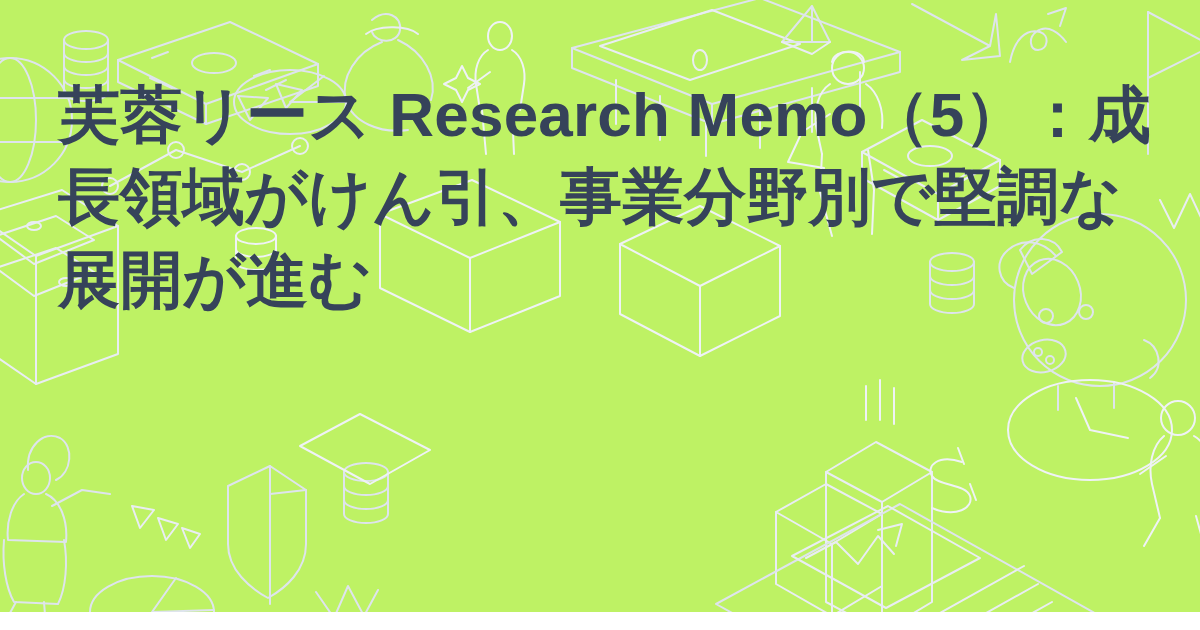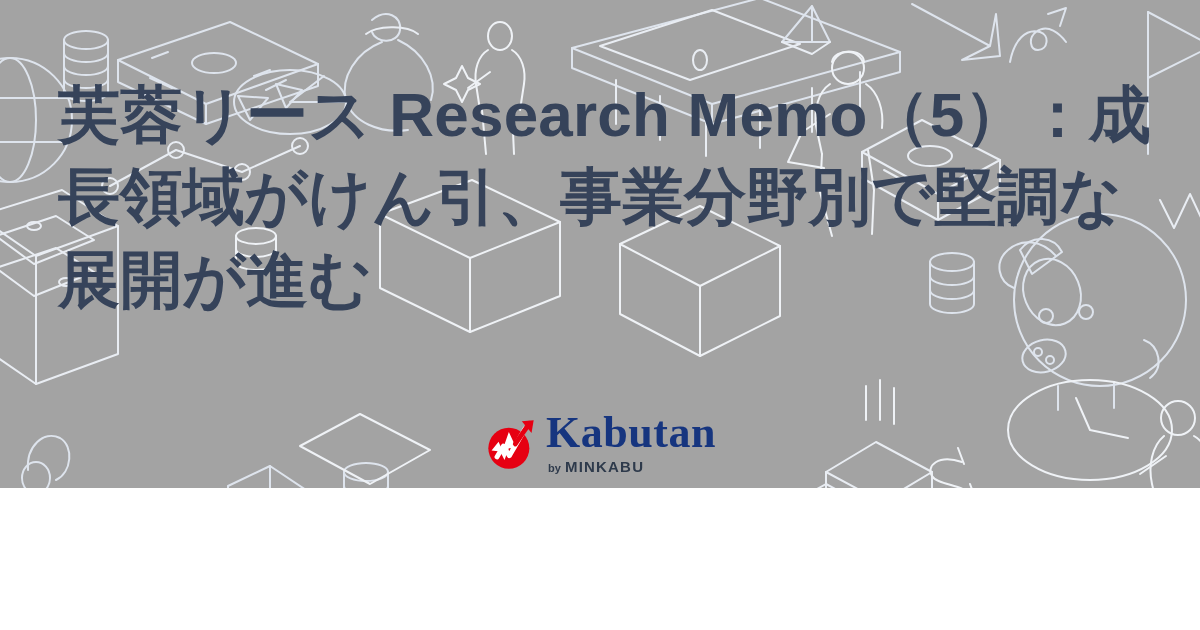--- a/index.html
+++ b/index.html
@@ -8,23 +8,23 @@
     padding: 0;
     background: #ffffff;
   }
   body {
     font-family: "Liberation Sans", "DejaVu Sans", sans-serif;
   }
 
   .card {
     position: relative;
     width: 1200px;
-    height: 488px;
+    height: 612px;
     overflow: hidden;
-    background: #a3a3a3;
+    background: #bef264;
   }
 
   
   .bg-art {
     position: absolute;
     inset: 0;
     width: 1200px;
     height: 630px;
     pointer-events: none;
   }
@@ -365,33 +365,14 @@
         <path class="ln-soft" d="M906 632 l118 -66 M920 650 l118 -66 M934 668 l118 -66"></path>
       </g>
 
     </svg>
   </div>
 
   <div class="title-wrap">
     <h1 class="title">芙蓉リース Research Memo（5）：成長領域がけん引、事業分野別で堅調な展開が進む</h1>
   </div>
 
-  <div class="logo">
-
-    <svg class="logo-mark" viewBox="0 0 100 100">
-      <circle cx="46" cy="56" r="38" fill="#E60012"></circle>
-      <path d="M14 60 L27 44 L34 60 L46 26 L60 56 L46 56 L38 78 L30 62 Z" fill="#ffffff"></path>
-      <path d="M24 72 L36 52 L47 70 L76 20" stroke="#ffffff" stroke-width="9" fill="none" stroke-linejoin="round" stroke-linecap="round"></path>
-      <path d="M24 72 L36 52 L47 70 L78 18" stroke="#E60012" stroke-width="7" fill="none" stroke-linejoin="round" stroke-linecap="round" opacity="0"></path>
-      <path d="M70 6 L92 4 L88 28 Z" fill="#E60012"></path>
-      <path d="M58 48 L84 10" stroke="#E60012" stroke-width="9" fill="none" stroke-linecap="round"></path>
-    </svg>
-
-    <div class="logo-text">
-      <div class="logo-wordmark">Kabutan</div>
-      <div class="logo-sub">
-        <span class="logo-sub-by">by</span>
-        <span class="logo-sub-name">MINKABU</span>
-      </div>
-    </div>
-  </div>
 
 </div>
 
 </body></html>

